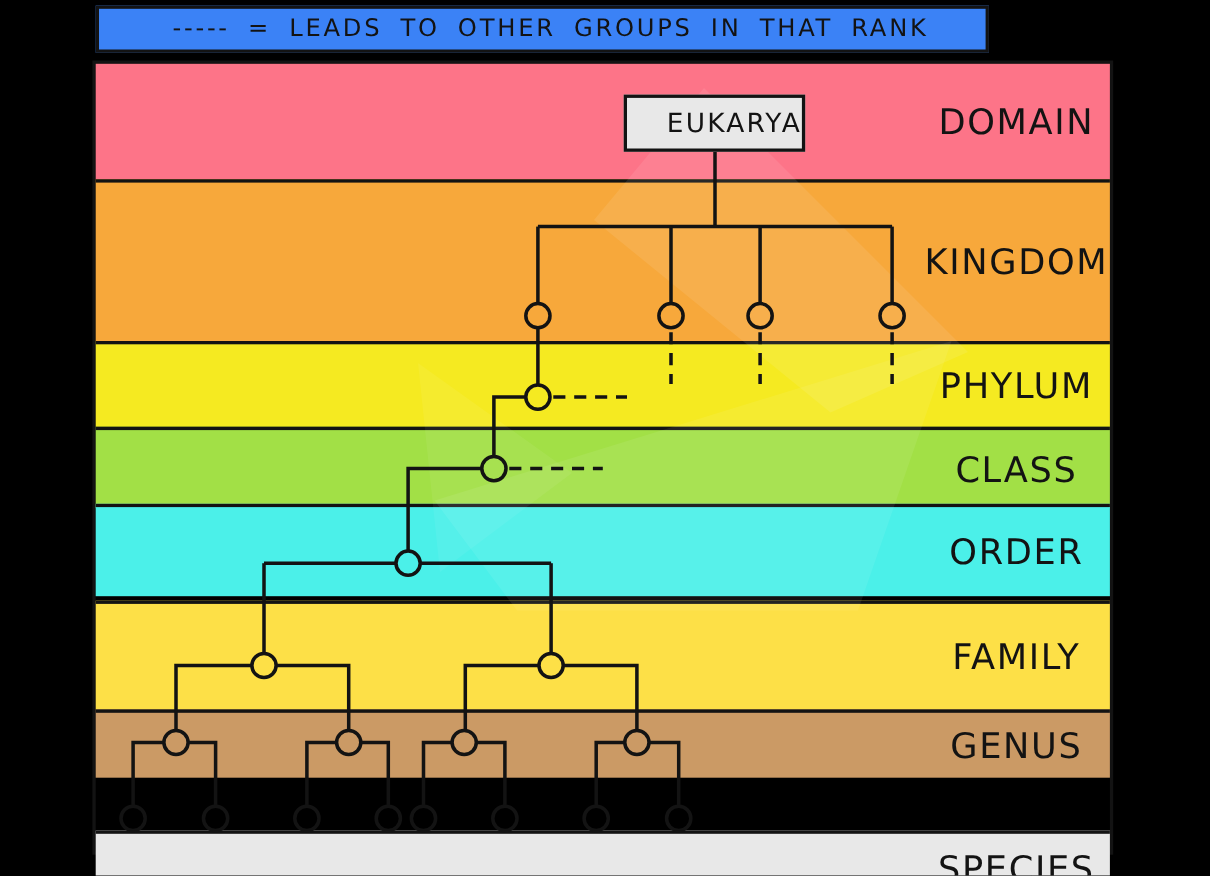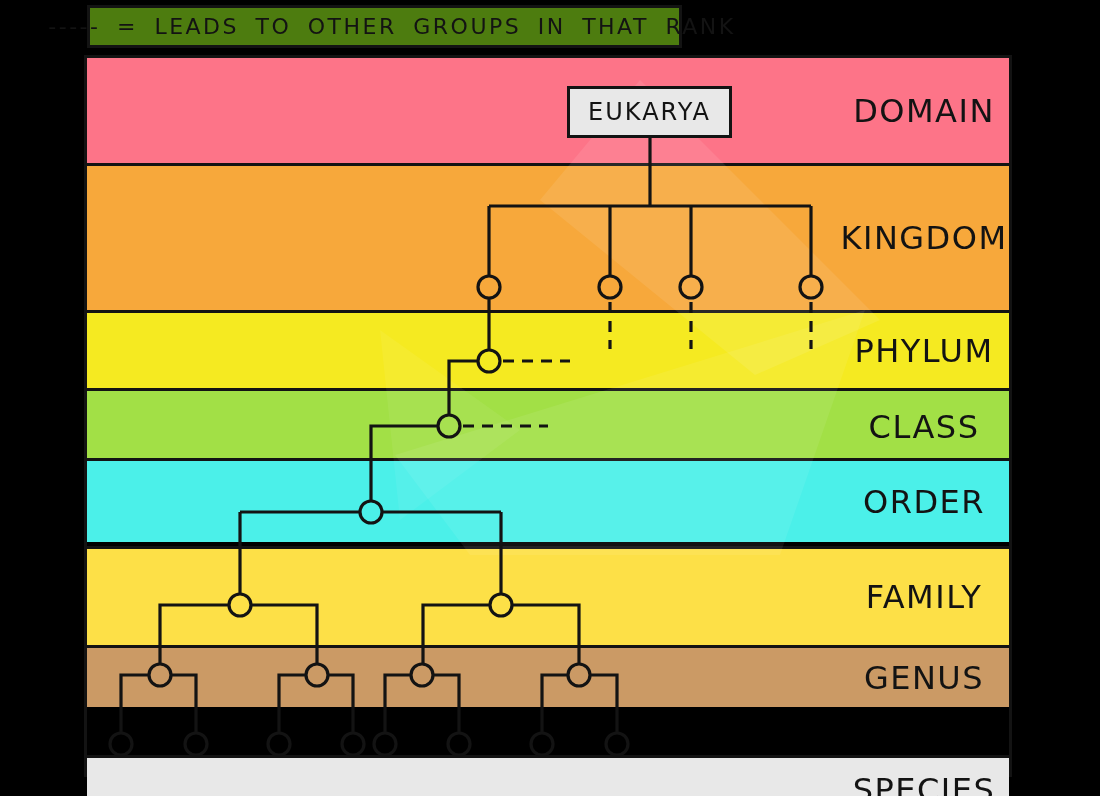--- a/index.html
+++ b/index.html
@@ -6,23 +6,23 @@
   body{
     width:1100px;height:796px;
     background:#000;
     position:relative;
     overflow:hidden;
     font-family:"DejaVu Sans","Liberation Sans",sans-serif;
   }
   
   .legend{
     position:absolute;left:87px;top:5px;
-    width:595px;height:43px;
+    width:812px;height:43px;
     box-sizing:border-box;
-    background:#4d7c0f;
+    background:#3b82f6;
     border:3px solid #131313;
     display:flex;align-items:center;justify-content:center;padding-left:15px;
   }
   .legend-text{
     font-size:22px;color:#131313;
     letter-spacing:2.5px;word-spacing:7px;
     white-space:nowrap;
   }
   
   .bands{
@@ -49,21 +49,21 @@
     position:absolute;left:0;top:0;width:1100px;height:796px;
     pointer-events:none;
   }
   
   .root-box{
     position:absolute;left:567px;top:86px;
     width:165px;height:52px;
     box-sizing:border-box;
     background:#E8E8E8;
     border:3px solid #131313;
-    display:flex;align-items:center;justify-content:center;
+    display:flex;align-items:center;justify-content:flex-end;
   }
   .root-text{
     font-size:24px;color:#131313;letter-spacing:2px;
   }
   svg line, svg polyline, svg circle{
     stroke:#131313;stroke-width:3.2;fill:none;
   }
   svg .dash{stroke-dasharray:11 8;}
 </style>
 </head>

